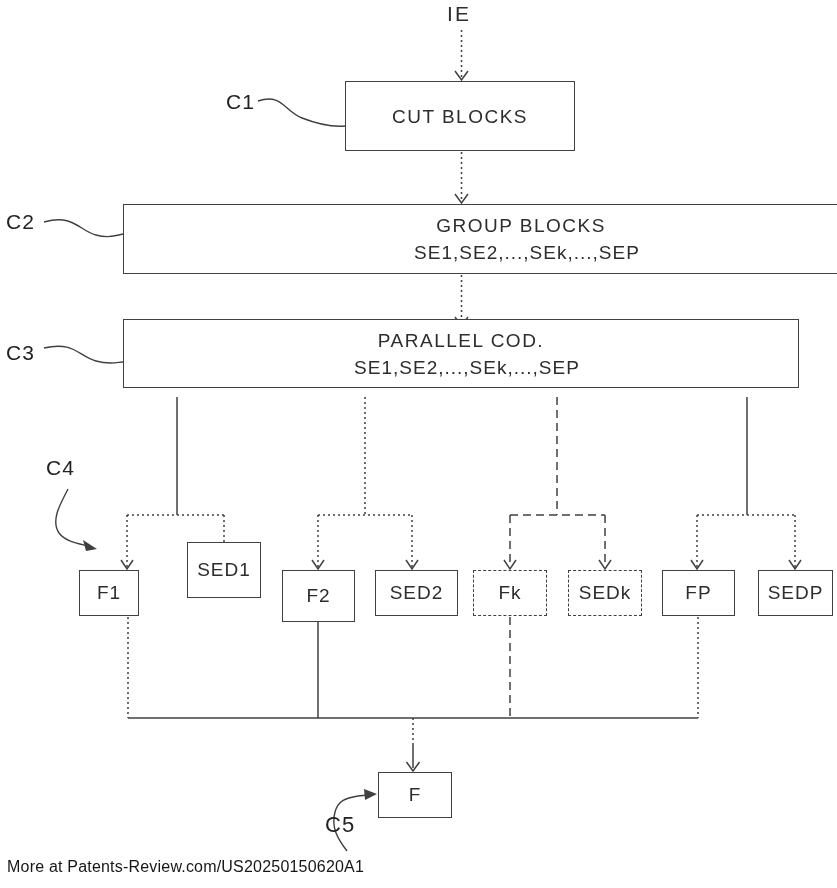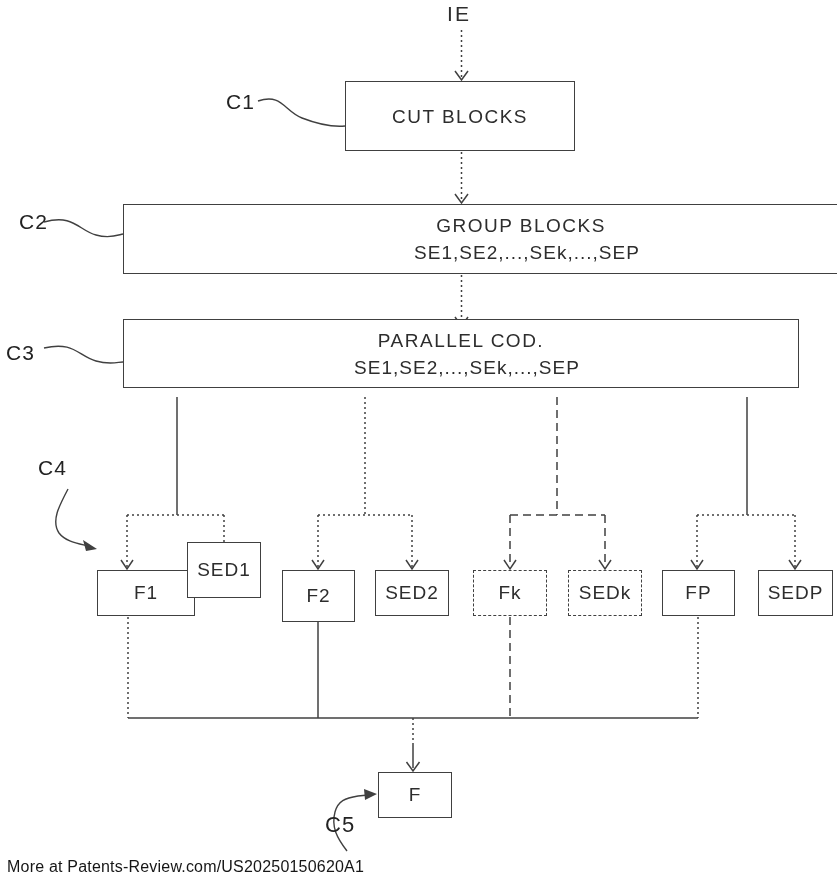--- a/index.html
+++ b/index.html
@@ -153,50 +153,50 @@
   <div class="box" style="left:123px;top:204px;width:796px;height:70px;">
     <div class="t1">GROUP BLOCKS</div>
     <div class="t2">SE1,SE2,...,SEk,...,SEP</div>
   </div>
 
   <div class="box" style="left:123px;top:319px;width:676px;height:69px;">
     <div class="t1">PARALLEL COD.</div>
     <div class="t2">SE1,SE2,...,SEk,...,SEP</div>
   </div>
 
-  <div class="box" style="left:97px;top:570px;width:98px;height:46px;">
+  <div class="box" style="left:79px;top:570px;width:60px;height:46px;">
     <div class="small-label">F1</div>
   </div>
   <div class="box" style="left:187px;top:542px;width:74px;height:56px;">
     <div class="small-label">SED1</div>
   </div>
   <div class="box" style="left:282px;top:570px;width:73px;height:52px;">
     <div class="small-label">F2</div>
   </div>
-  <div class="box" style="left:375px;top:570px;width:74px;height:46px;">
+  <div class="box" style="left:375px;top:570px;width:83px;height:46px;">
     <div class="small-label">SED2</div>
   </div>
   <div class="box dashed" style="left:473px;top:570px;width:74px;height:46px;">
     <div class="small-label">Fk</div>
   </div>
   <div class="box dashed" style="left:568px;top:570px;width:74px;height:46px;">
     <div class="small-label">SEDk</div>
   </div>
   <div class="box" style="left:662px;top:570px;width:73px;height:46px;">
     <div class="small-label">FP</div>
   </div>
   <div class="box" style="left:758px;top:570px;width:75px;height:46px;">
     <div class="small-label">SEDP</div>
   </div>
 
   <div class="box" style="left:378px;top:772px;width:74px;height:46px;">
     <div class="small-label">F</div>
   </div>
 
   <div class="callout" style="left:226px;top:90px;">C1</div>
-  <div class="callout" style="left:6px;top:210px;margin-left:13px;">C2</div>
+  <div class="callout" style="left:6px;top:210px;">C2</div>
   <div class="callout" style="left:6px;top:341px;">C3</div>
-  <div class="callout" style="left:38px;top:456px;">C4</div>
+  <div class="callout" style="left:46px;top:456px;">C4</div>
   <div class="callout" style="left:325px;top:812px;font-size:22px;">C5</div>
 
   <div id="watermark">More at Patents-Review.com/US20250150620A1</div>
 
 </div>
 
 </body></html>

